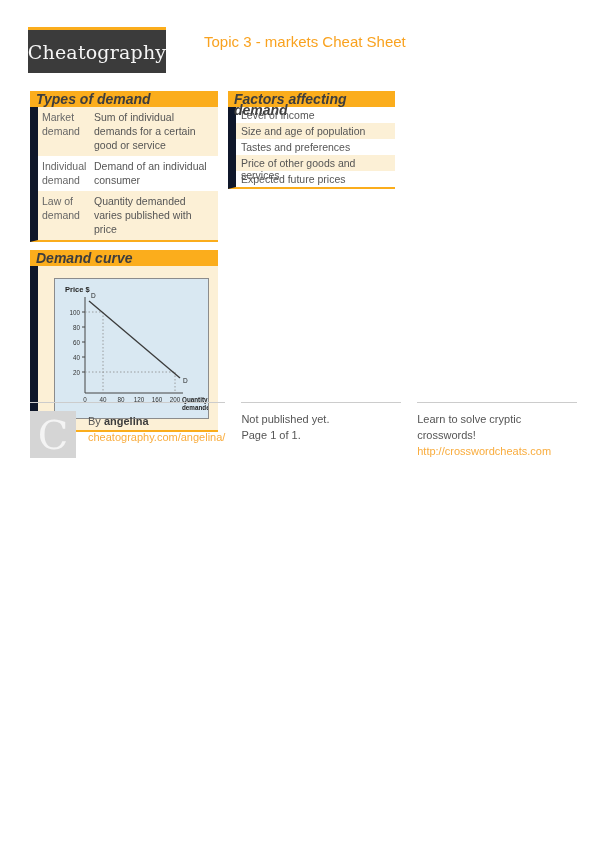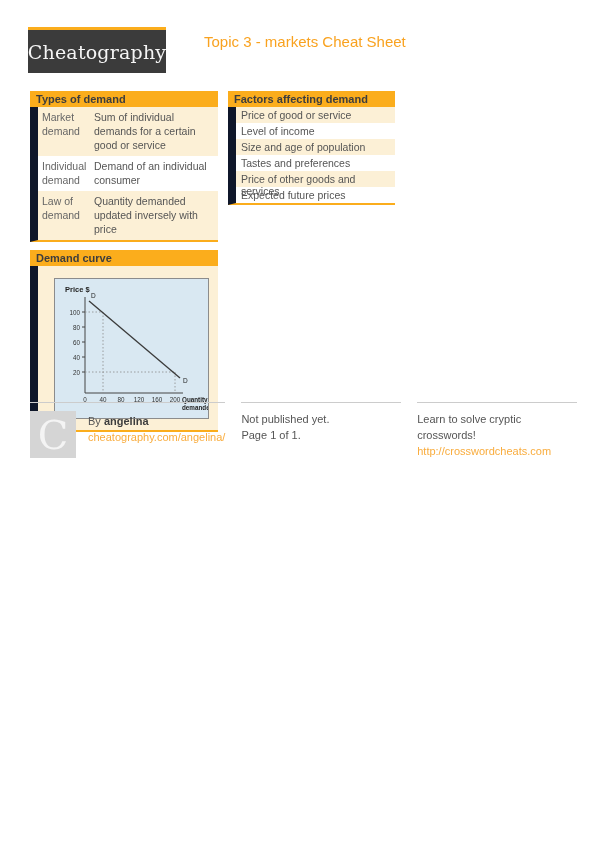--- a/index.html
+++ b/index.html
@@ -17,22 +17,22 @@
   .logo-text{ font-family:"DejaVu Serif", serif; color:#f5f5f5; font-size:19px; letter-spacing:.2px; }
   .title-wrap{ position:absolute; left:176px; top:33px;margin-left:28px; }
   .sheet-title{ color:#f9a21f; font-size:15px; font-weight:400; }
   .byline{ margin-top:5px; font-size:11px; color:#4a4a4a; }
   .byline a, .link{ color:#f9ac3d; text-decoration:none; cursor:pointer; }
   
   .col1{ position:absolute; left:30px; top:91px; width:188px; }
   .col2{ position:absolute; left:228px; top:91px; width:167px; }
   .block{ margin-bottom:8px; }
   .block-header{
-    background:#fbad1c; color:#3d3d3d; font-weight:bold; font-size:11px;
-    padding:3px 5px 3px 6px; height:16px; line-height:10.5px;
+    background:#fbad1c; color:#3d3d3d; font-weight:bold; font-size:14px;
+    padding:3px 5px 3px 6px; height:16px; line-height:10.5px;font-style:italic;
   }
   .block-body{ border-left:8px solid #0f172a; border-bottom:2px solid #fbad1c; }
   .t-row{ display:flex; font-size:10.5px; line-height:14px; color:#555; }
   .t-row.alt{ background:#fcf0d6; }
   .t-term{ width:54px; padding:3px 2px 3px 4px; color:#666; flex:none; }
   .t-def{ flex:1; padding:3px 4px 4px 2px; }
   .f-row{ font-size:10.5px; color:#555; padding:2px 5px; line-height:12px; height:16px; }
   .f-row.alt{ background:#fcf0d6; }
   
   .dc-body{ background:#fcf0d6; height:166px; padding:12px 0 0 16px; }
@@ -70,21 +70,21 @@
         <div class="t-row alt">
           <div class="t-term">Market demand</div>
           <div class="t-def">Sum of individual demands for a certain good or service</div>
         </div>
         <div class="t-row">
           <div class="t-term">Individual demand</div>
           <div class="t-def">Demand of an individual consumer</div>
         </div>
         <div class="t-row alt">
           <div class="t-term">Law of demand</div>
-          <div class="t-def">Quantity demanded updated inversely with price</div>
+          <div class="t-def">Quantity demanded varies published with price</div>
         </div>
       </div>
     </div>
 
     <div class="block">
       <div class="block-header">Demand curve</div>
       <div class="block-body dc-body">
         <div class="chart-box">
           <svg width="153" height="139" viewBox="0 0 153 139">
 
@@ -126,21 +126,20 @@
           </svg>
         </div>
       </div>
     </div>
   </div>
 
   <div class="col2">
     <div class="block">
       <div class="block-header">Factors affecting demand</div>
       <div class="block-body">
-        <div class="f-row alt">Price of good or service</div>
         <div class="f-row">Level of income</div>
         <div class="f-row alt">Size and age of population</div>
         <div class="f-row">Tastes and preferences</div>
         <div class="f-row alt">Price of other goods and services</div>
         <div class="f-row">Expected future prices</div>
       </div>
     </div>
   </div>
 
   <div class="footer">

